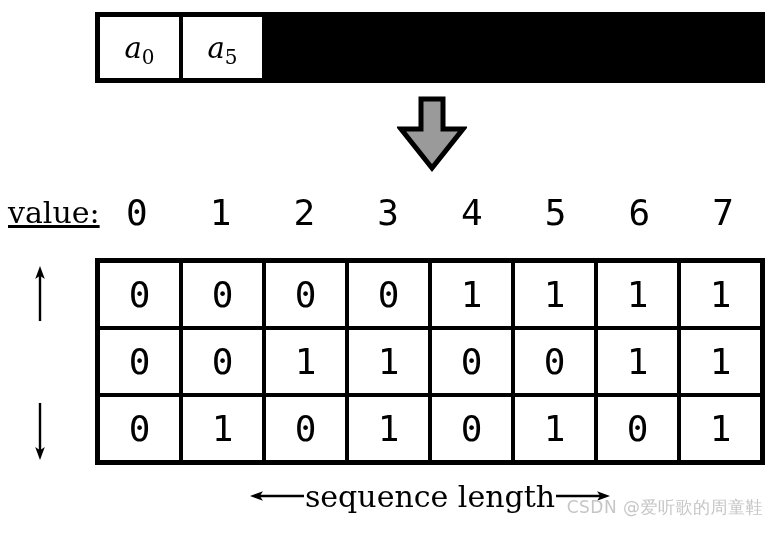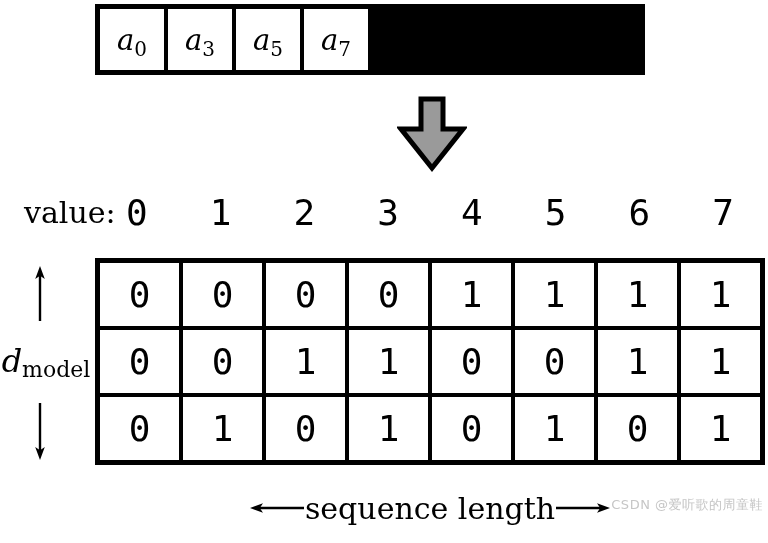--- a/index.html
+++ b/index.html
@@ -15,94 +15,88 @@
   
   .grid-table {
     position: absolute;
     display: grid;
     gap: 4px;
     background: #000;
     border: 5px solid #000;
     box-sizing: border-box;
   }
   #top-table {
-    left: 95px; top: 4px;
-    width: 550px; height: 71px;
+    left: 95px; top: 12px;
+    width: 670px; height: 71px;
     grid-template-columns: repeat(8, 1fr);
   }
   #matrix-table {
     left: 95px; top: 258px;
     width: 670px; height: 207px;
     grid-template-columns: repeat(8, 1fr);
     grid-template-rows: repeat(3, 1fr);
   }
   .cell {
     background: #fff;
     display: flex;
     align-items: center;
     justify-content: center;
   }
   .tok { font-size: 29px; font-style: italic; }
   .tok sub { font-size: 20px; font-style: normal; line-height: 0; vertical-align: -6px; }
 
   .mono { font-family: "DejaVu Sans Mono", monospace; font-size: 36px; }
 
   #value-label {
-    position: absolute; left: 24px; top: 190px; height: 44px;
+    position: absolute; left: 8px; top: 190px; height: 44px;
     display: flex; align-items: center;
-    font-size: 30px; color: #000;
+    font-size: 30px; color: #000; text-decoration: underline;
   }
   #value-row {
     position: absolute; left: 95px; top: 190px;
     width: 670px; height: 44px;
     display: grid; grid-template-columns: repeat(8, 1fr);
   }
   #value-row .vnum { display: flex; align-items: center; justify-content: center; }
 
   #big-arrow { position: absolute; left: 397px; top: 96px; }
 
   #up-arrow   { position: absolute; left: 32px; top: 266px; }
   #down-arrow { position: absolute; left: 32px; top: 402px; }
   #dmodel {
     position: absolute; left: 0; top: 342px; width: 92px;
     text-align: center; font-size: 32px; color: #000;
   }
   #dmodel i { font-style: italic; }
   #dmodel sub { font-size: 22px; font-style: normal; line-height: 0; vertical-align: -5px; }
 
   #seq-row {
-    position: absolute; left: 95px; top: 487px; width: 670px; height: 42px;
+    position: absolute; left: 95px; top: 475px; width: 670px; height: 42px;
     display: flex; align-items: center; justify-content: center; 
     font-size: 30px; color: #000;
   }
 
   #watermark {
     position: absolute; right: 5px; top: 496px;
     font-family: "DejaVu Sans", sans-serif;
-    font-size: 13px;
+    font-size: 17px;
     letter-spacing: 0.5px;
   }
 </style>
 </head>
 <body>
 
 <div class="figure">
 
   <div id="top-table" class="grid-table">
     <div class="cell">
         <span class="tok"><i>a</i><sub>0</sub></span>
       </div>
     <div class="cell">
-        <span class="tok"><i>a</i><sub>3</sub></span>
-      </div>
-    <div class="cell">
         <span class="tok"><i>a</i><sub>5</sub></span>
-      </div>
-    <div class="cell">
-        <span class="tok"><i>a</i><sub>7</sub></span>
       </div>
   </div>
 
   <svg id="big-arrow" width="70" height="76" viewBox="0 0 70 76">
     <polygon points="24,3 46,3 46,33 66,33 35,72 4,33 24,33" stroke-width="5" stroke-linejoin="miter" fill="#9a9a9a" stroke="#000000"></polygon>
   </svg>
 
   <div id="value-label">value:</div>
   <div id="value-row" class="mono">
     <span class="vnum">0</span>
@@ -139,21 +133,20 @@
     <div class="cell">0</div>
     <div class="cell">1</div>
     <div class="cell">0</div>
     <div class="cell">1</div>
   </div>
 
   <svg id="up-arrow" width="16" height="56" viewBox="0 0 16 56">
     <line x1="8" y1="55" x2="8" y2="9" stroke="#000" stroke-width="2.4"></line>
     <polygon points="8,0 3.2,13 8,9.8 12.8,13" fill="#000"></polygon>
   </svg>
-  <div id="dmodel"><i>d</i><sub>model</sub></div>
   <svg id="down-arrow" width="16" height="58" viewBox="0 0 16 58">
     <line x1="8" y1="1" x2="8" y2="49" stroke="#000" stroke-width="2.4"></line>
     <polygon points="8,58 3.2,45 8,48.2 12.8,45" fill="#000"></polygon>
   </svg>
 
   <div id="seq-row">
     <svg width="55" height="16" viewBox="0 0 55 16">
       <line x1="54" y1="8" x2="8" y2="8" stroke="#000" stroke-width="2.4"></line>
       <polygon points="0,8 13,3.2 9.8,8 13,12.8" fill="#000"></polygon>
     </svg>

